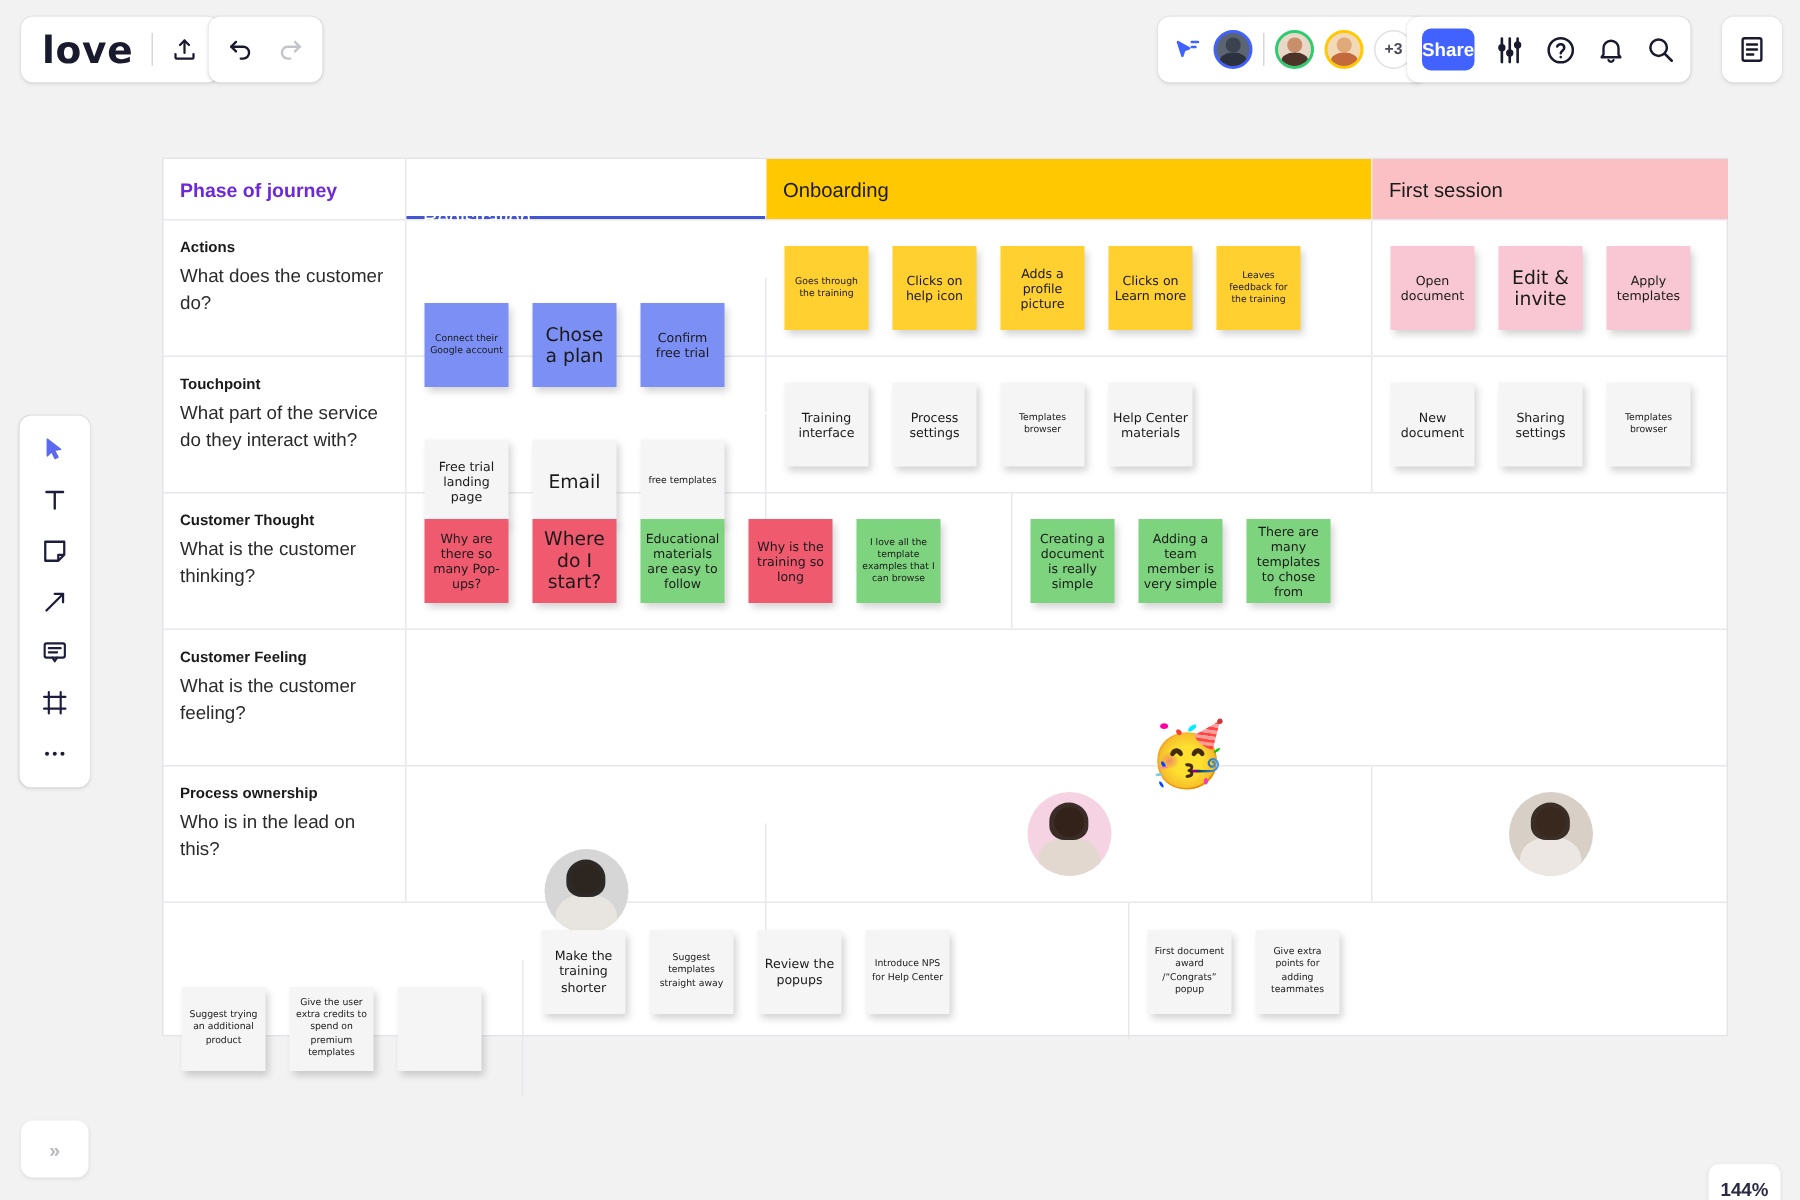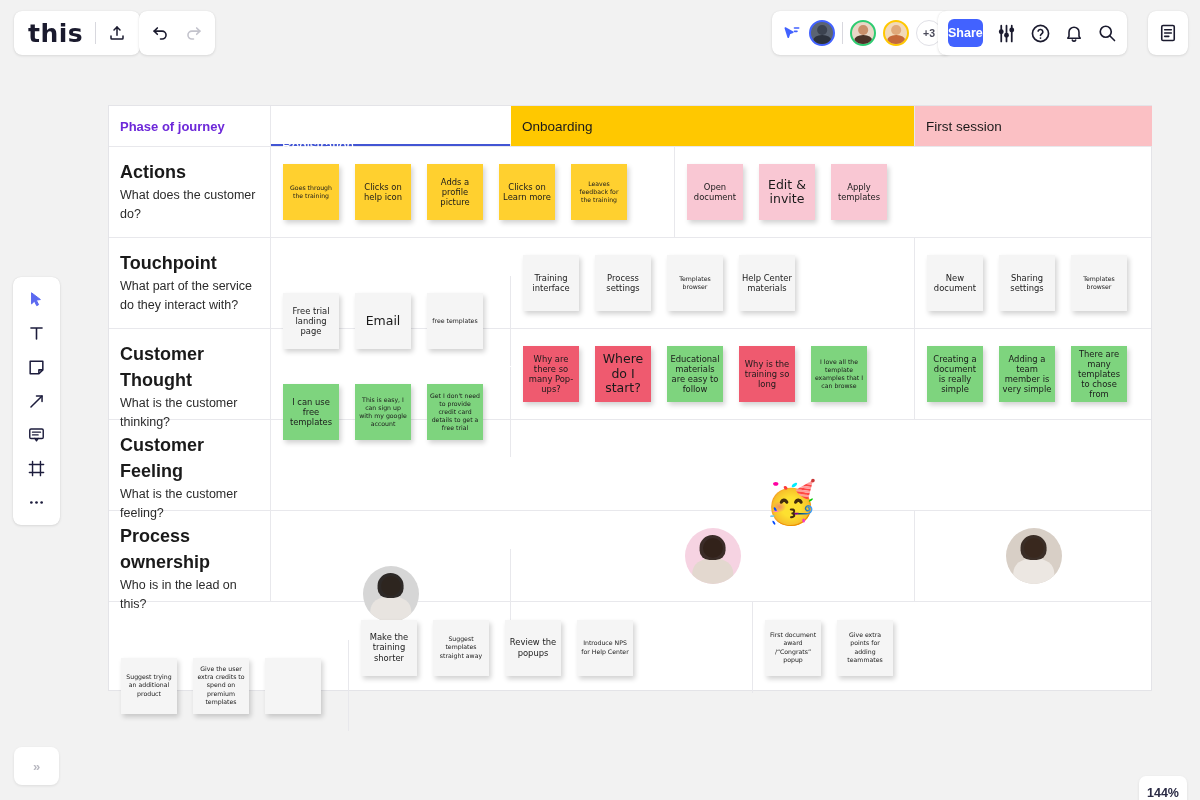--- a/index.html
+++ b/index.html
@@ -91,21 +91,21 @@
     display: flex; align-items: center; padding-left: 11px;
     font-size: 13px; font-weight: 700; color: #6d28d9;
   }
   .hdr-band {
     display: flex; align-items: center; padding-left: 11px;
     font-size: 13.5px; color: #fff; font-weight: 400;
   }
   .hdr-band.dark { color: #1a1a1a; }
 
   .rowlabel { padding: 12px 10px 0 11px; }
-  .rowlabel .t { font-size: 18px; font-weight: 700; color: #1a1a1a;
+  .rowlabel .t { font-size: 10px; font-weight: 700; color: #1a1a1a;
                  line-height: 1.45; }
   .rowlabel .s { font-size: 12.5px; color: #2b2b2b; line-height: 1.48;
                  margin-top: 1px; }
 
   .cells { display: flex; align-items: center; gap: 16px; padding: 0 12px; }
   .note {
     width: 56px; height: 56px; flex: none; position: relative;
     display: flex; align-items: center; justify-content: center;
     text-align: center; padding: 3px;
     font-family: "DejaVu Sans", sans-serif;
@@ -153,21 +153,21 @@
   }
 </style>
 </head>
 <body>
 
 <div id="app">
 
   <div class="topbar">
 
     <div class="pill" id="logo-group">
-      <span class="miro-logo">this</span>
+      <span class="miro-logo">love</span>
       <span class="vdiv"></span>
       <span class="icn">
         <svg width="18" height="18" viewBox="0 0 24 24" fill="none" stroke="#1a1a2e" stroke-width="2" stroke-linecap="round" stroke-linejoin="round">
           <path d="M12 15V4"></path>
             <path d="M8 8l4-4 4 4"></path>
             <path d="M4 16v3a1 1 0 001 1h14a1 1 0 001-1v-3"></path>
         </svg>
       </span>
     </div>
 
@@ -308,20 +308,31 @@
       <div class="c-onb hdr-band dark" id="h1" style="background: rgb(255, 200, 0); color: rgb(26, 26, 26);">Onboarding</div>
       <div class="c-fir hdr-band dark" id="h2" style="background: rgb(251, 192, 196); color: rgb(26, 26, 26);">First session</div>
     </div>
 
     <div id="rows-host">
         <div class="row" style="height: 91px;">
           <div class="c-label rowlabel">
             <div class="t">Actions</div>
             <div class="s">What does the customer do?</div>
           </div>
+          <div class="c-reg cells" style="height: 100%;">
+            <div class="note n-blue sm">
+              <span class="txt">Connect their Google account</span>
+            </div>
+            <div class="note n-blue lg">
+              <span class="txt">Chose a plan</span>
+            </div>
+            <div class="note n-blue md">
+              <span class="txt">Confirm free trial</span>
+            </div>
+          </div>
           <div class="c-onb cells" style="height: 100%;">
             <div class="note n-yellow sm">
               <span class="txt">Goes through the training</span>
             </div>
             <div class="note n-yellow md">
               <span class="txt">Clicks on help icon</span>
             </div>
             <div class="note n-yellow md">
               <span class="txt">Adds a profile picture</span>
             </div>
@@ -383,31 +394,20 @@
             </div>
             <div class="note n-white sm">
               <span class="txt">Templates browser</span>
             </div>
           </div>
         </div>
         <div class="row" style="height: 91px;">
           <div class="c-label rowlabel">
             <div class="t">Customer Thought</div>
             <div class="s">What is the customer thinking?</div>
-          </div>
-          <div class="c-reg cells" style="height: 100%;">
-            <div class="note n-green md">
-              <span class="txt">I can use free templates</span>
-            </div>
-            <div class="note n-green sm">
-              <span class="txt">This is easy, I can sign up with my google account</span>
-            </div>
-            <div class="note n-green sm">
-              <span class="txt">Get I don't need to provide credit card details to get a free trial</span>
-            </div>
           </div>
           <div class="c-onb cells" style="height: 100%;">
             <div class="note n-red md">
               <span class="txt">Why are there so many Pop-ups?</span>
             </div>
             <div class="note n-red lg">
               <span class="txt">Where do I start?</span>
             </div>
             <div class="note n-green md">
               <span class="txt">Educational materials are easy to follow</span>

